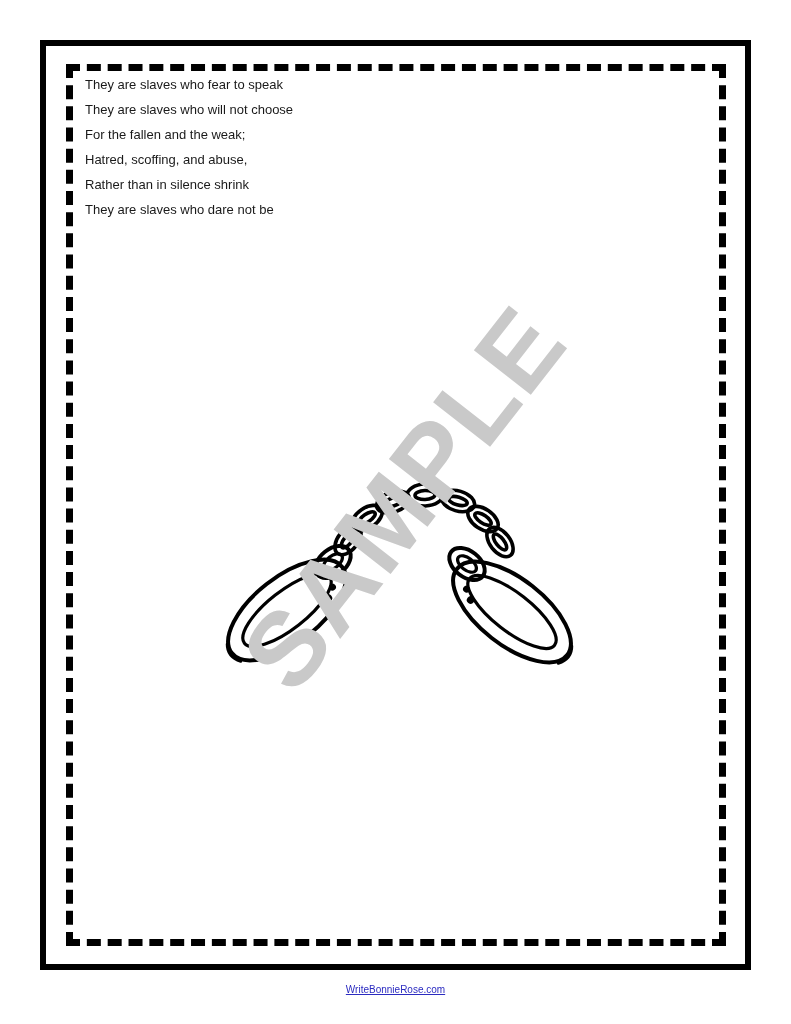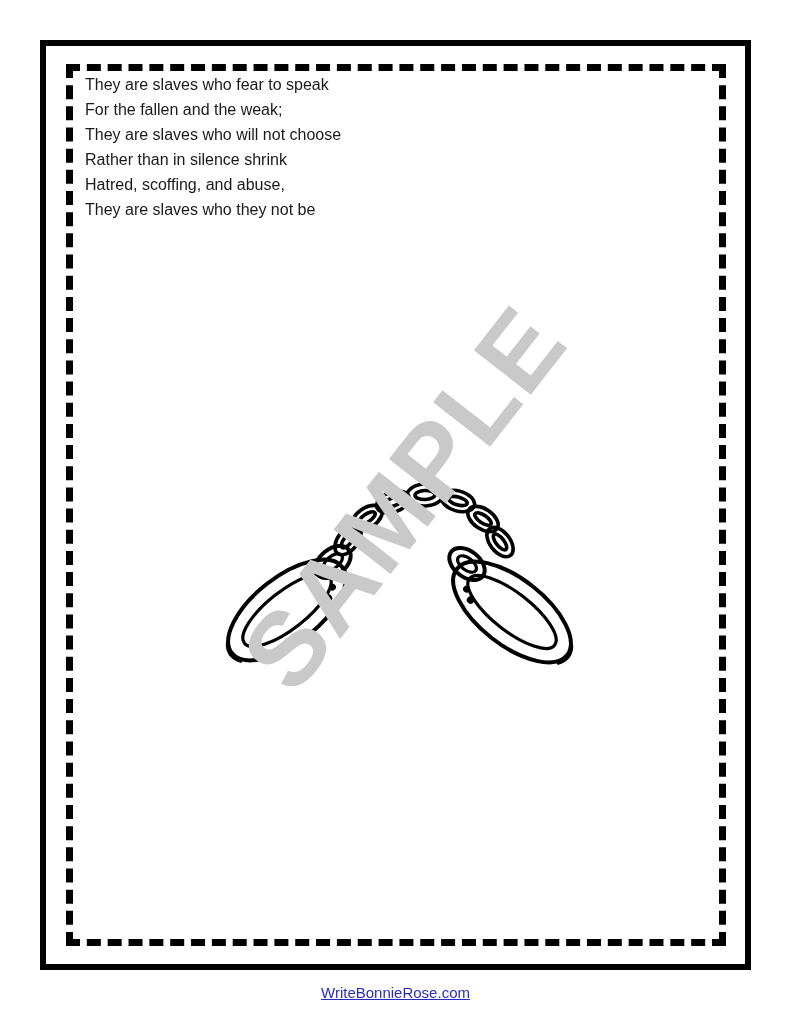--- a/index.html
+++ b/index.html
@@ -39,21 +39,21 @@
     box-sizing: border-box;
   }
   .poem {
     position: absolute;
     left: 85px;
     top: 72px;
     width: 520px;
   }
   .poem-line {
     font-family: "Liberation Sans", sans-serif;
-    font-size: 16px;
+    font-size: 13px;
     line-height: 25px;
     color: #1a1a1a;
     white-space: pre;
   }
   
   .watermark {
     position: absolute;
     left: 185px;
     top: 300px;
     width: 420px;
@@ -83,21 +83,21 @@
     width: 370px;
     height: 220px;
   }
   .footer-link {
     position: absolute;
     left: 0;
     top: 984px;
     width: 791px;
     text-align: center;
     font-family: "Liberation Sans", sans-serif;
-    font-size: 15px;
+    font-size: 10px;
     color: #2b2bc0;
     text-decoration: underline;
   }
   .page-number {
     position: absolute;
     right: 45px;
     top: 984px;
     font-family: "Liberation Sans", sans-serif;
     font-size: 15px;
     color: #737373;
@@ -107,25 +107,25 @@
 </head>
 <body>
 
 <div class="page">
 
   <div class="outer-frame"></div>
   <div class="dashed-frame"></div>
 
   <div class="poem">
     <div class="poem-line">They are slaves who fear to speak</div>
+    <div class="poem-line">They are slaves who will not choose</div>
     <div class="poem-line">For the fallen and the weak;</div>
-    <div class="poem-line">They are slaves who will not choose</div>
+    <div class="poem-line">Hatred, scoffing, and abuse,</div>
     <div class="poem-line">Rather than in silence shrink</div>
-    <div class="poem-line">Hatred, scoffing, and abuse,</div>
-    <div class="poem-line">They are slaves who they not be</div>
+    <div class="poem-line">They are slaves who dare not be</div>
   </div>
 
   <div class="illustration">
     <svg viewBox="0 0 370 220" width="370" height="220" xmlns="http://www.w3.org/2000/svg">
       <g fill="none" stroke="#000000" stroke-width="3.2" stroke-linecap="round" stroke-linejoin="round">
 
         <g transform="translate(72,140) rotate(-38)">
           <ellipse cx="0" cy="0" rx="70" ry="33" stroke-width="4"></ellipse>
           <ellipse cx="0" cy="0" rx="54" ry="19"></ellipse>
           <path d="M -68 -10 Q -76 0 -68 12" stroke-width="3"></path>

